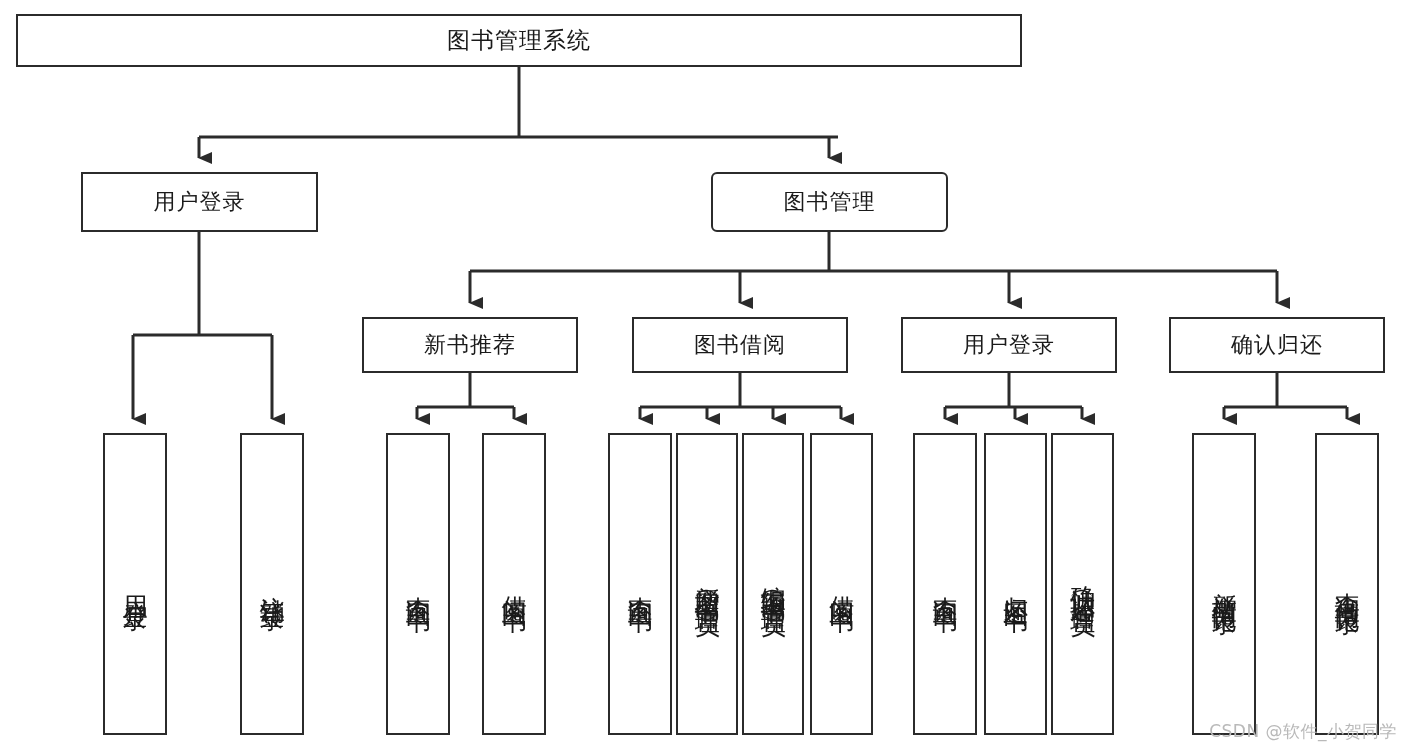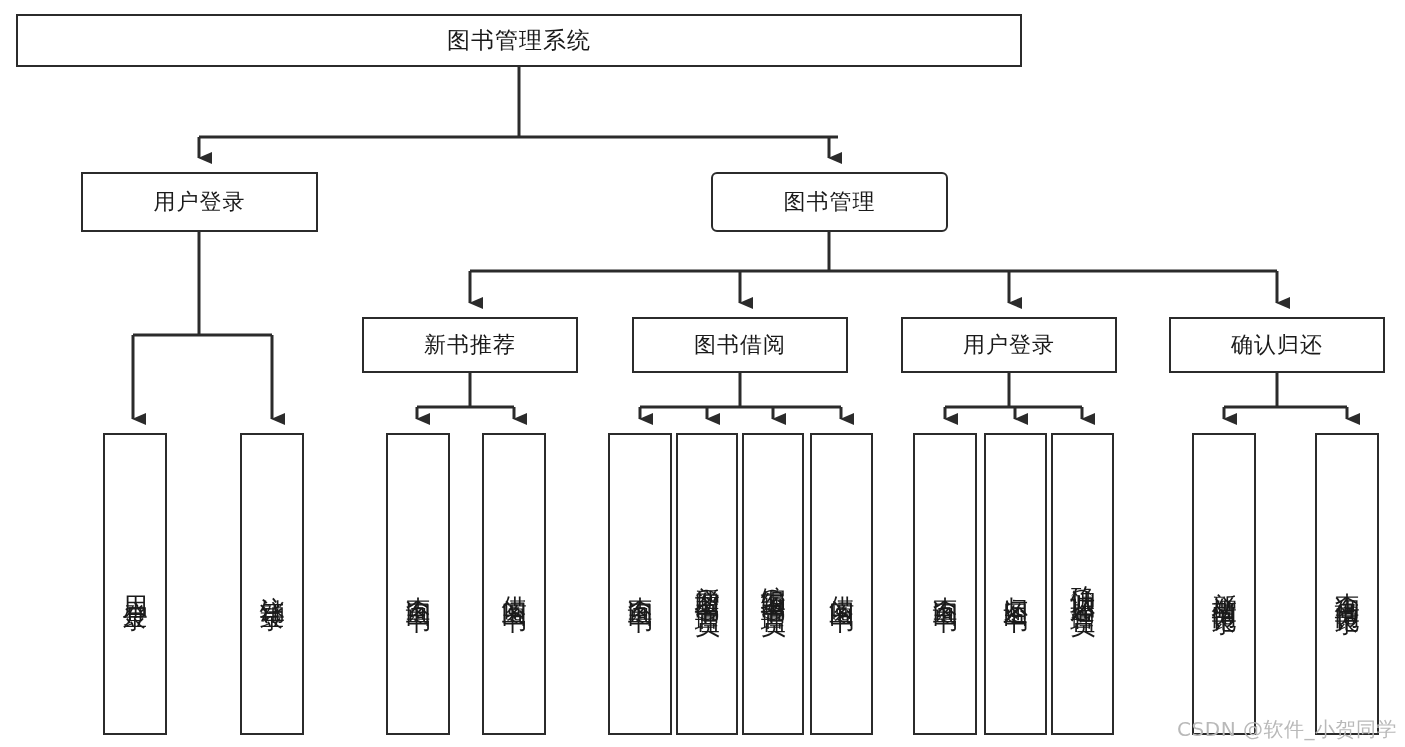--- a/index.html
+++ b/index.html
@@ -59,21 +59,21 @@
     position:absolute;
     left:0;top:0;
     width:1405px;height:747px;
     pointer-events:none;
   }
   
   #watermark{
     position:absolute;
     right:8px;
     bottom:4px;
-    font-size:20px;
+    font-size:17px;
     color:#b9b9b9;
     letter-spacing:0.5px;
     white-space:nowrap;
     font-family:"DejaVu Sans","Liberation Sans",sans-serif;
   }
 </style>
 </head>
 <body>
 
 <div id="canvas">

